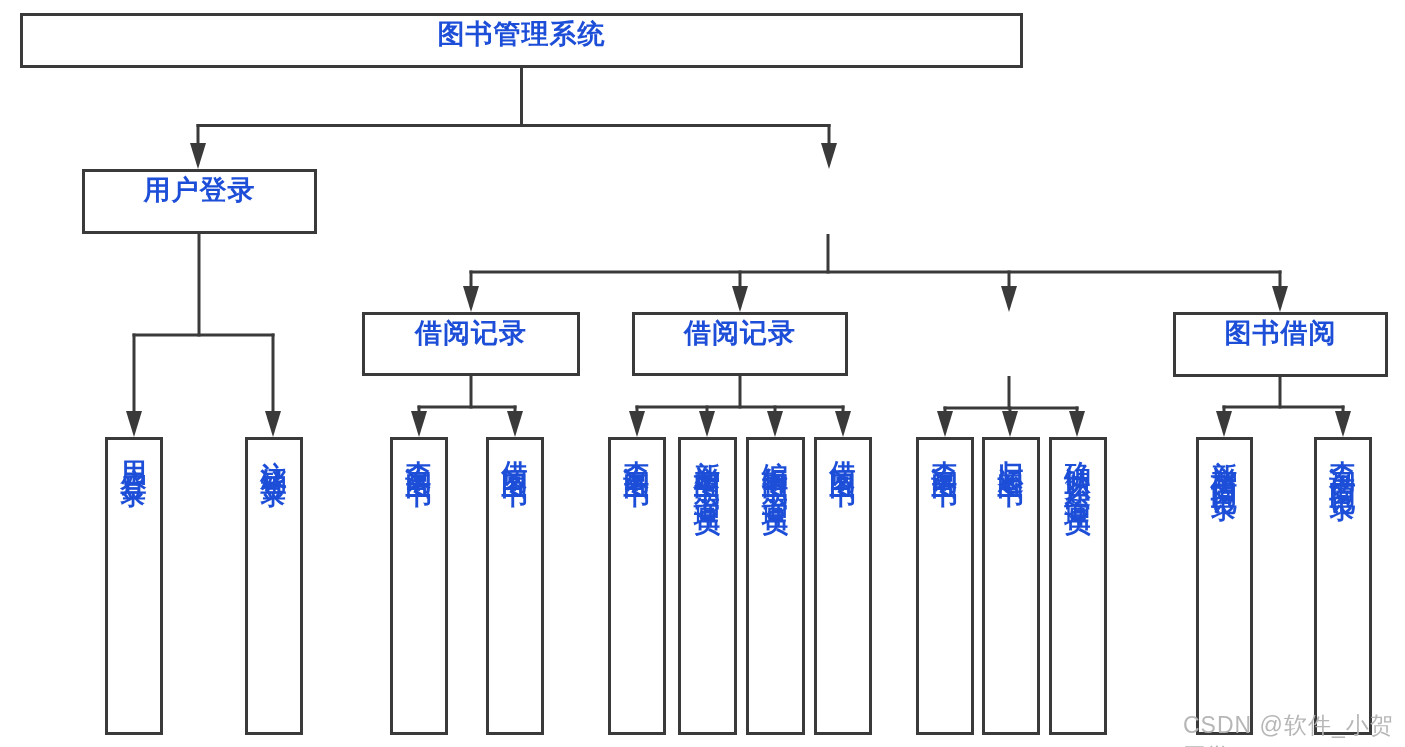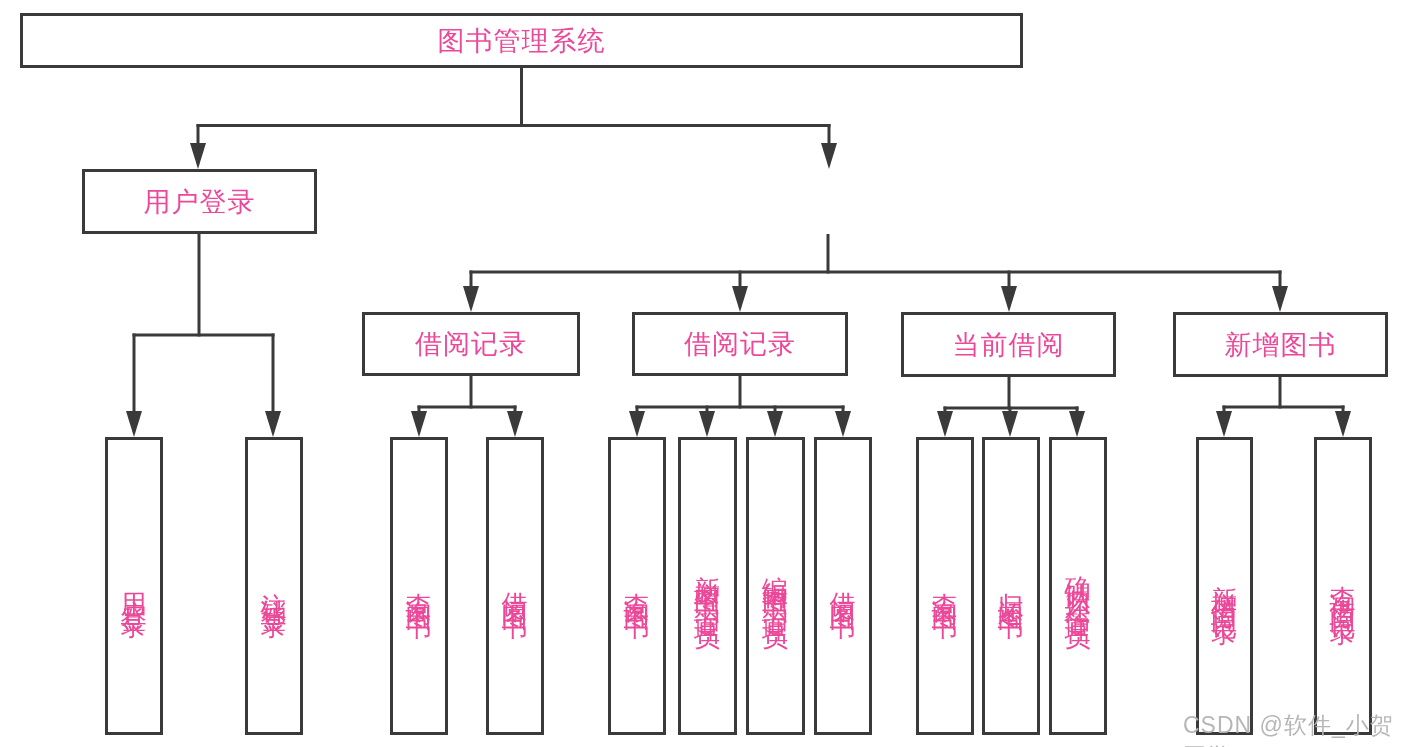--- a/index.html
+++ b/index.html
@@ -3,22 +3,22 @@
 <meta charset="utf-8">
 <style>
   html,body{margin:0;padding:0;background:#fff;}
   .canvas{
     position:relative;width:1405px;height:747px;background:#ffffff;overflow:hidden;
     font-family:"Liberation Sans","DejaVu Sans",sans-serif;
   }
   .connectors{position:absolute;left:0;top:0;z-index:1;}
   .node{
     position:absolute;box-sizing:border-box;background:#ffffff;
-    border:3px solid #3a3a3a;display:flex;align-items:center;justify-content:center;
-    color:#ec4899;z-index:2;
+    border:3px solid #3a3a3a;display:flex;justify-content:center;
+    color:#1d4ed8;z-index:2;font-weight:bold;
   }
   .hnode{font-size:27px;letter-spacing:1px;}
   .vnode{top:437px;height:298px;width:58px;}
   .vnode span{
     writing-mode:vertical-rl;text-orientation:mixed;
     font-size:26px;letter-spacing:7px;line-height:1;white-space:nowrap;
   }
   .watermark{
     position:absolute;left:1183px;top:710px;z-index:5;
     font-size:23px;color:#b3b3b3;letter-spacing:1px;opacity:.95;
@@ -116,25 +116,22 @@
   <div class="node vnode" style="left:245px">
     <span>注销登录</span>
   </div>
 
   <div class="node hnode" style="left:362px;top:312px;width:218px;height:64px">
     <span>借阅记录</span>
   </div>
   <div class="node hnode" style="left:632px;top:312px;width:216px;height:64px">
     <span>借阅记录</span>
   </div>
-  <div class="node hnode" style="left:901px;top:312px;width:215px;height:65px">
-    <span>当前借阅</span>
-  </div>
   <div class="node hnode" style="left:1173px;top:312px;width:215px;height:65px">
-    <span>新增图书</span>
+    <span>图书借阅</span>
   </div>
 
   <div class="node vnode" style="left:390px">
     <span>查询图书</span>
   </div>
   <div class="node vnode" style="left:486px">
     <span>借阅图书</span>
   </div>
 
   <div class="node vnode" style="left:608px">

